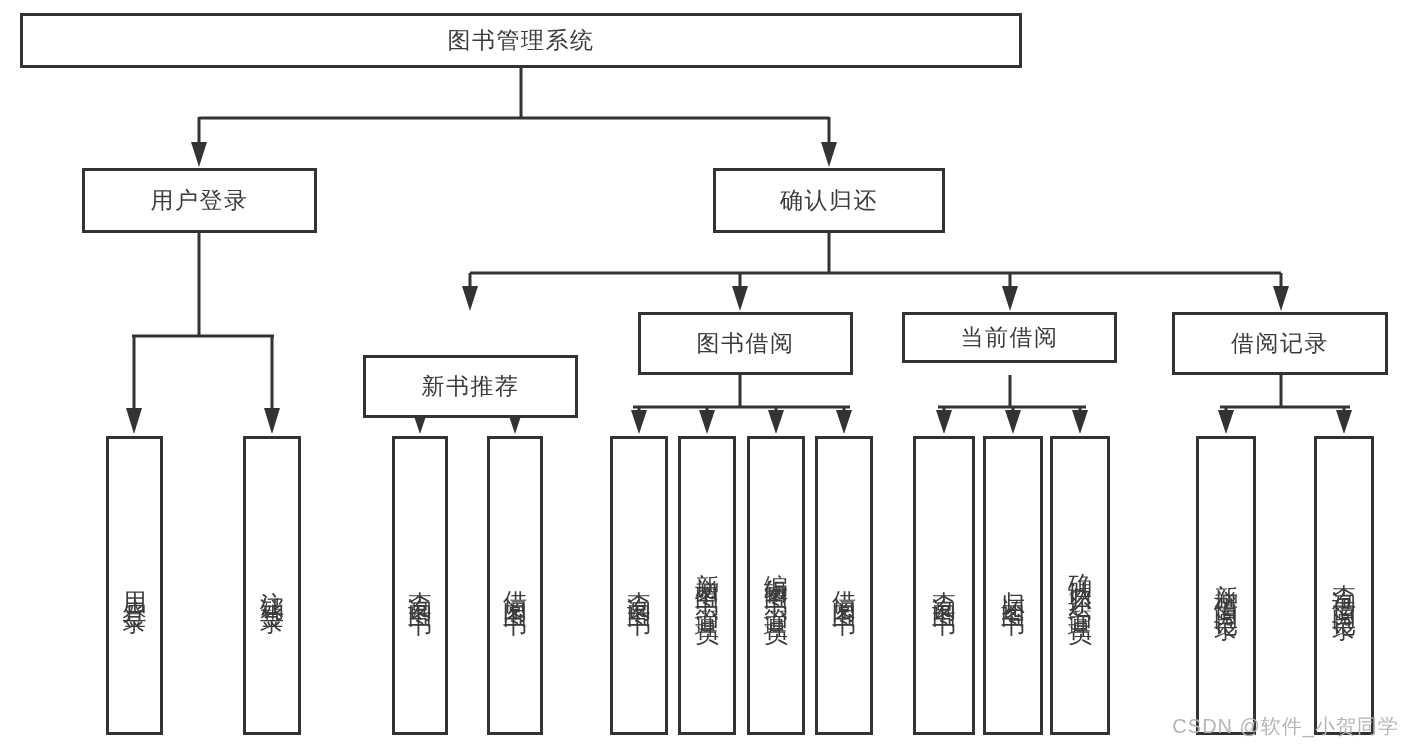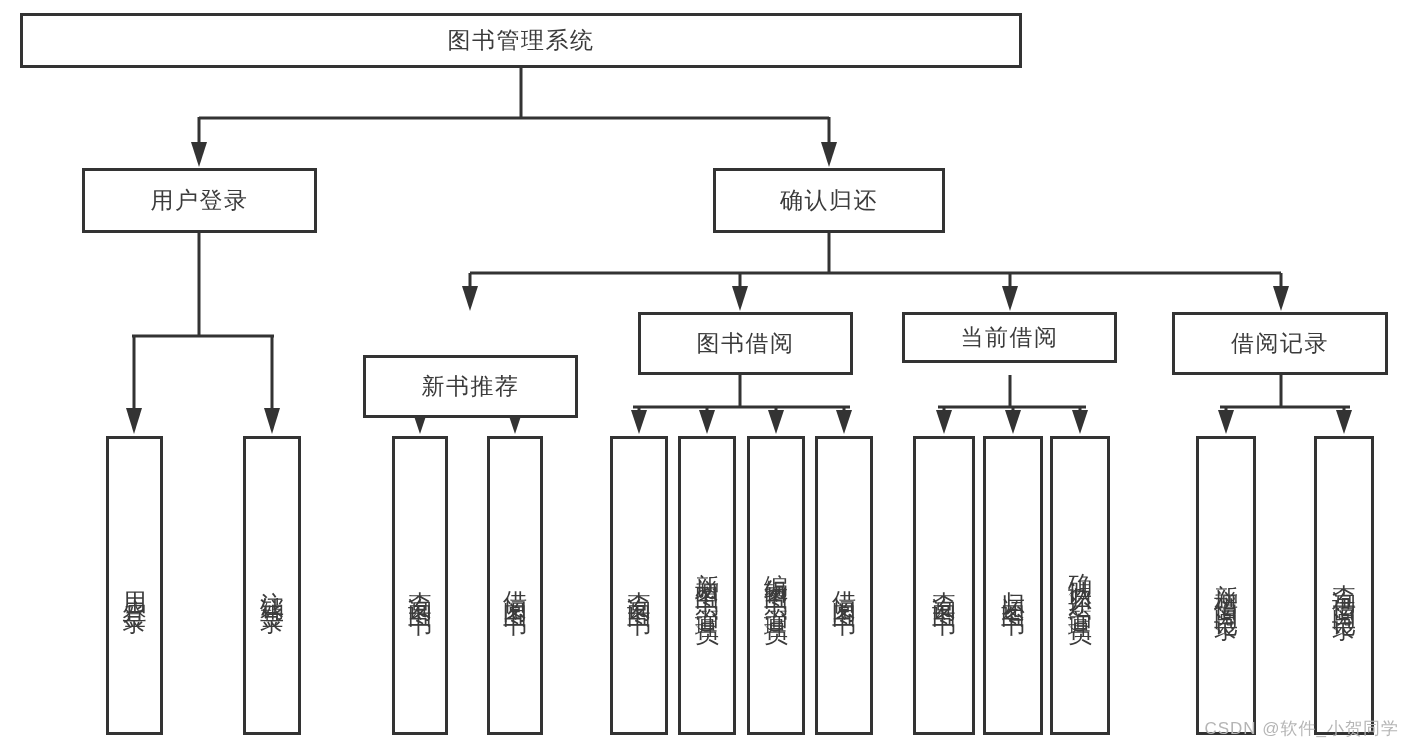--- a/index.html
+++ b/index.html
@@ -45,21 +45,21 @@
     writing-mode: vertical-rl;
     text-orientation: mixed;
     font-size: 24px;
     letter-spacing: 7px;
     line-height: 1;
   }
   .watermark {
     position: absolute;
     right: 6px;
     bottom: 7px;
-    font-size: 17px;
+    font-size: 20px;
     letter-spacing: 1px;
     color: var(--watermark);
     z-index: 5;
     white-space: nowrap;
   }
 </style>
 </head>
 <body>
 
 <div class="stage">

